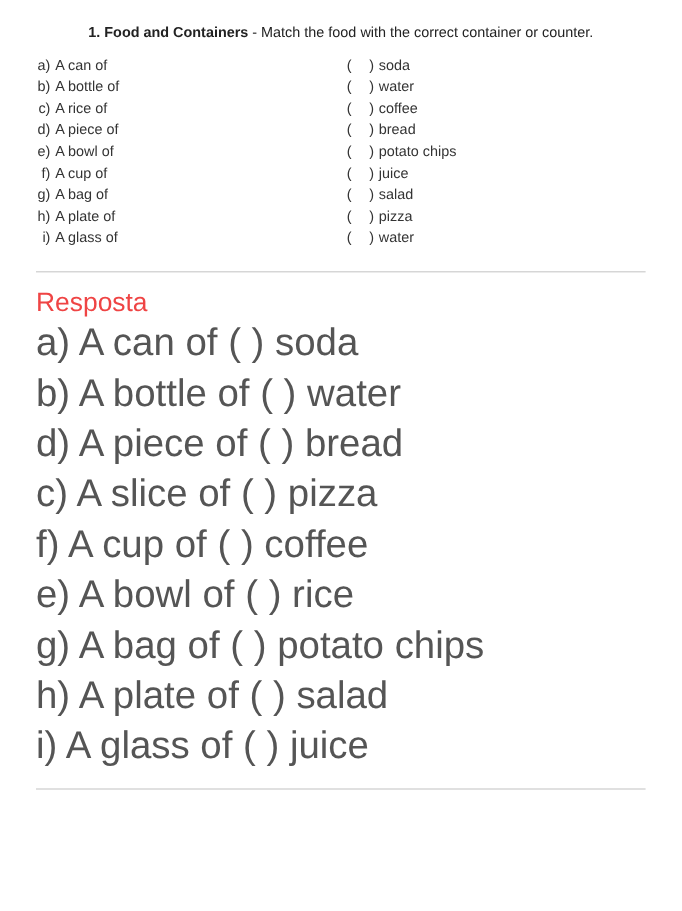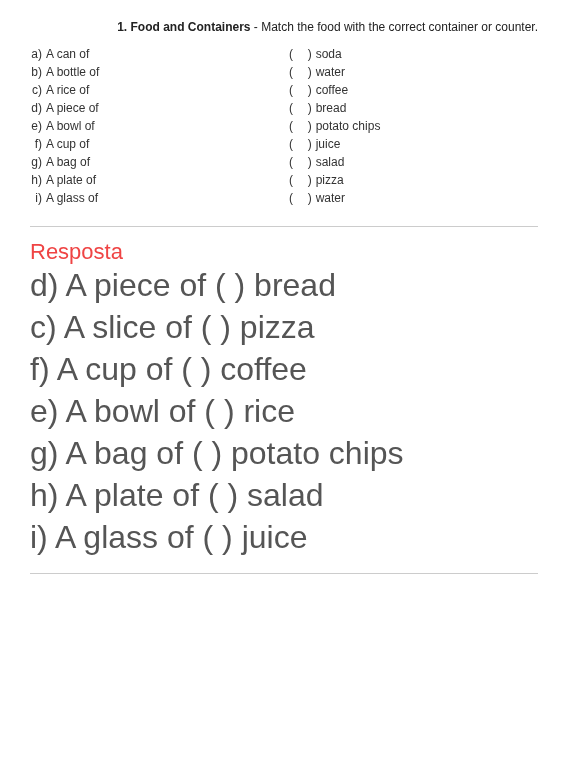--- a/index.html
+++ b/index.html
@@ -17,21 +17,21 @@
     .page-container {
       padding: 20px 30px 20px 30px;
     }
     .question-section {
       margin-bottom: 20px;
     }
     .question-title {
       font-size: 12px;
       font-weight: bold;
       color: #222;
-      text-align: right;
+      text-align: center;
       margin-bottom: 12px;
     }
     .question-title span.normal {
       font-weight: normal;
     }
     .matching-grid {
       display: grid;
       grid-template-columns: 1fr 1fr;
       gap: 2px 10px;
       font-size: 12px;
@@ -192,20 +192,22 @@
         <span>water</span>
       </div>
     </div>
   </div>
 
   <hr class="divider">
 
   <div class="resposta-section">
     <div class="resposta-label">Resposta</div>
     <ul class="answer-list">
+      <li class="answer-item">a) A can of (  ) soda</li>
+      <li class="answer-item">b) A bottle of (  ) water</li>
       <li class="answer-item">d) A piece of (  ) bread</li>
       <li class="answer-item">c) A slice of (  ) pizza</li>
       <li class="answer-item">f) A cup of (  ) coffee</li>
       <li class="answer-item">e) A bowl of (  ) rice</li>
       <li class="answer-item">g) A bag of (  ) potato chips</li>
       <li class="answer-item">h) A plate of (  ) salad</li>
       <li class="answer-item">i) A glass of (  ) juice</li>
     </ul>
   </div>
 

